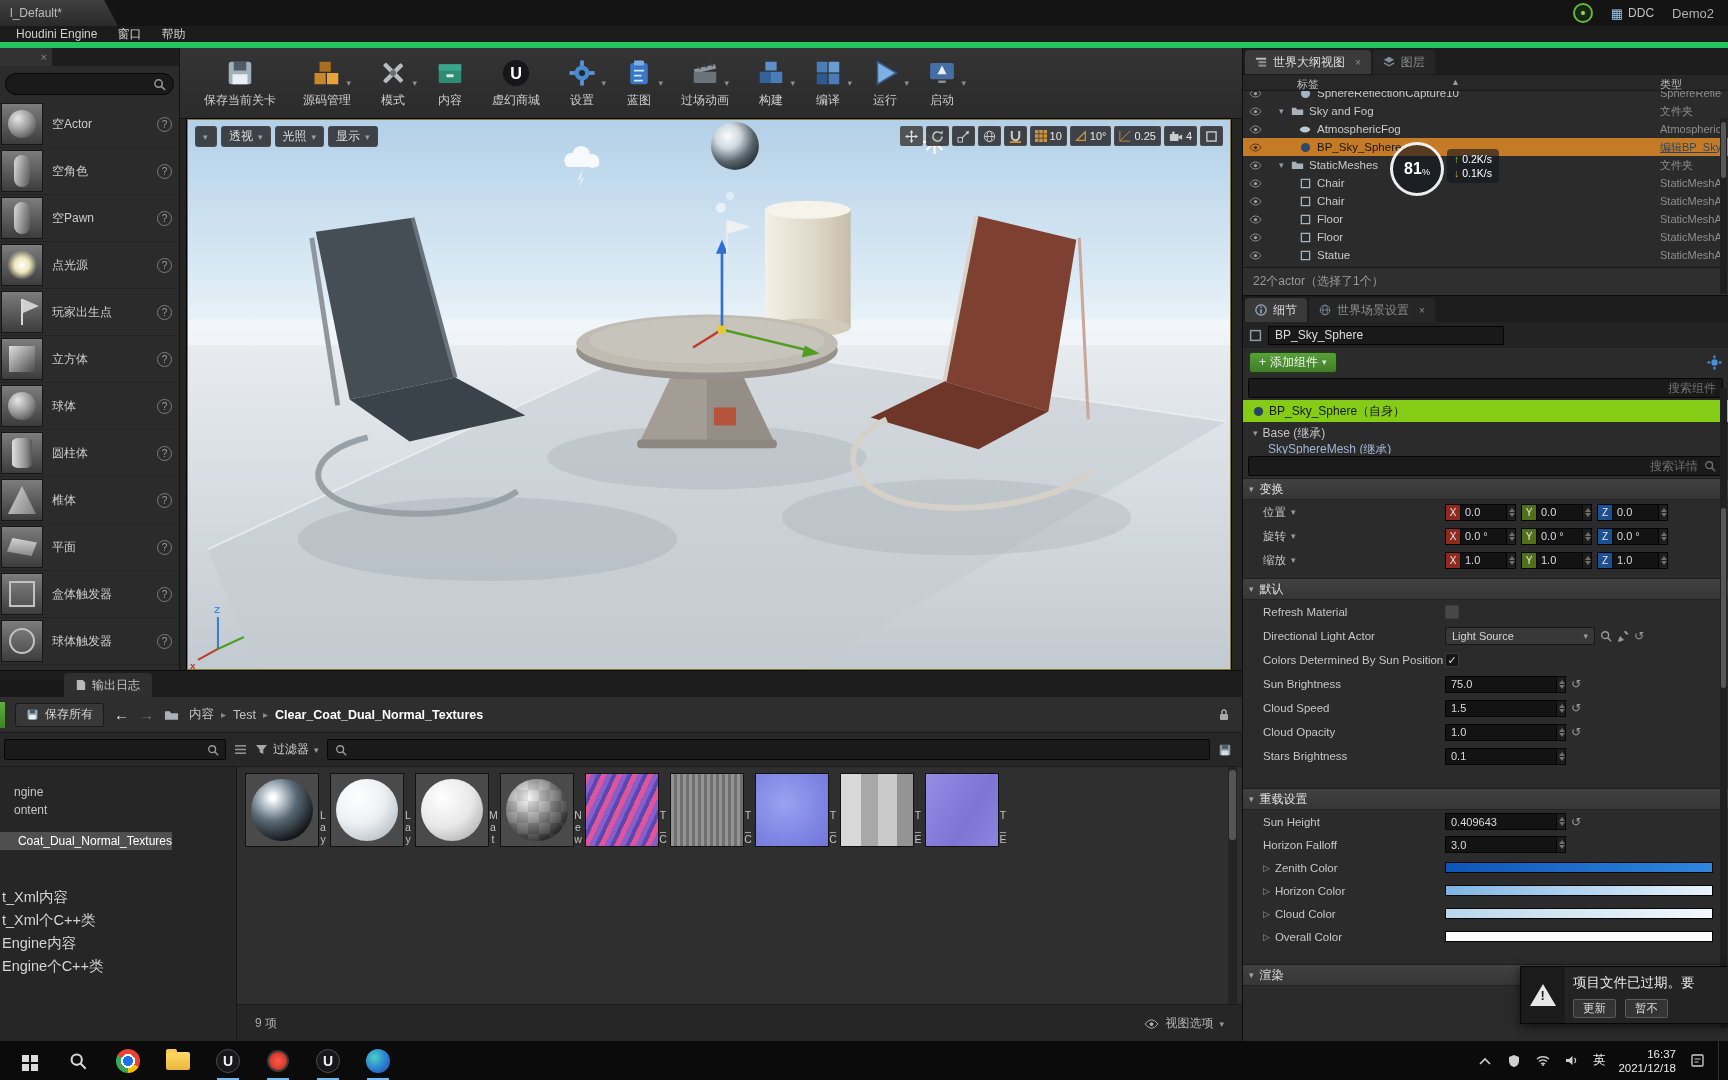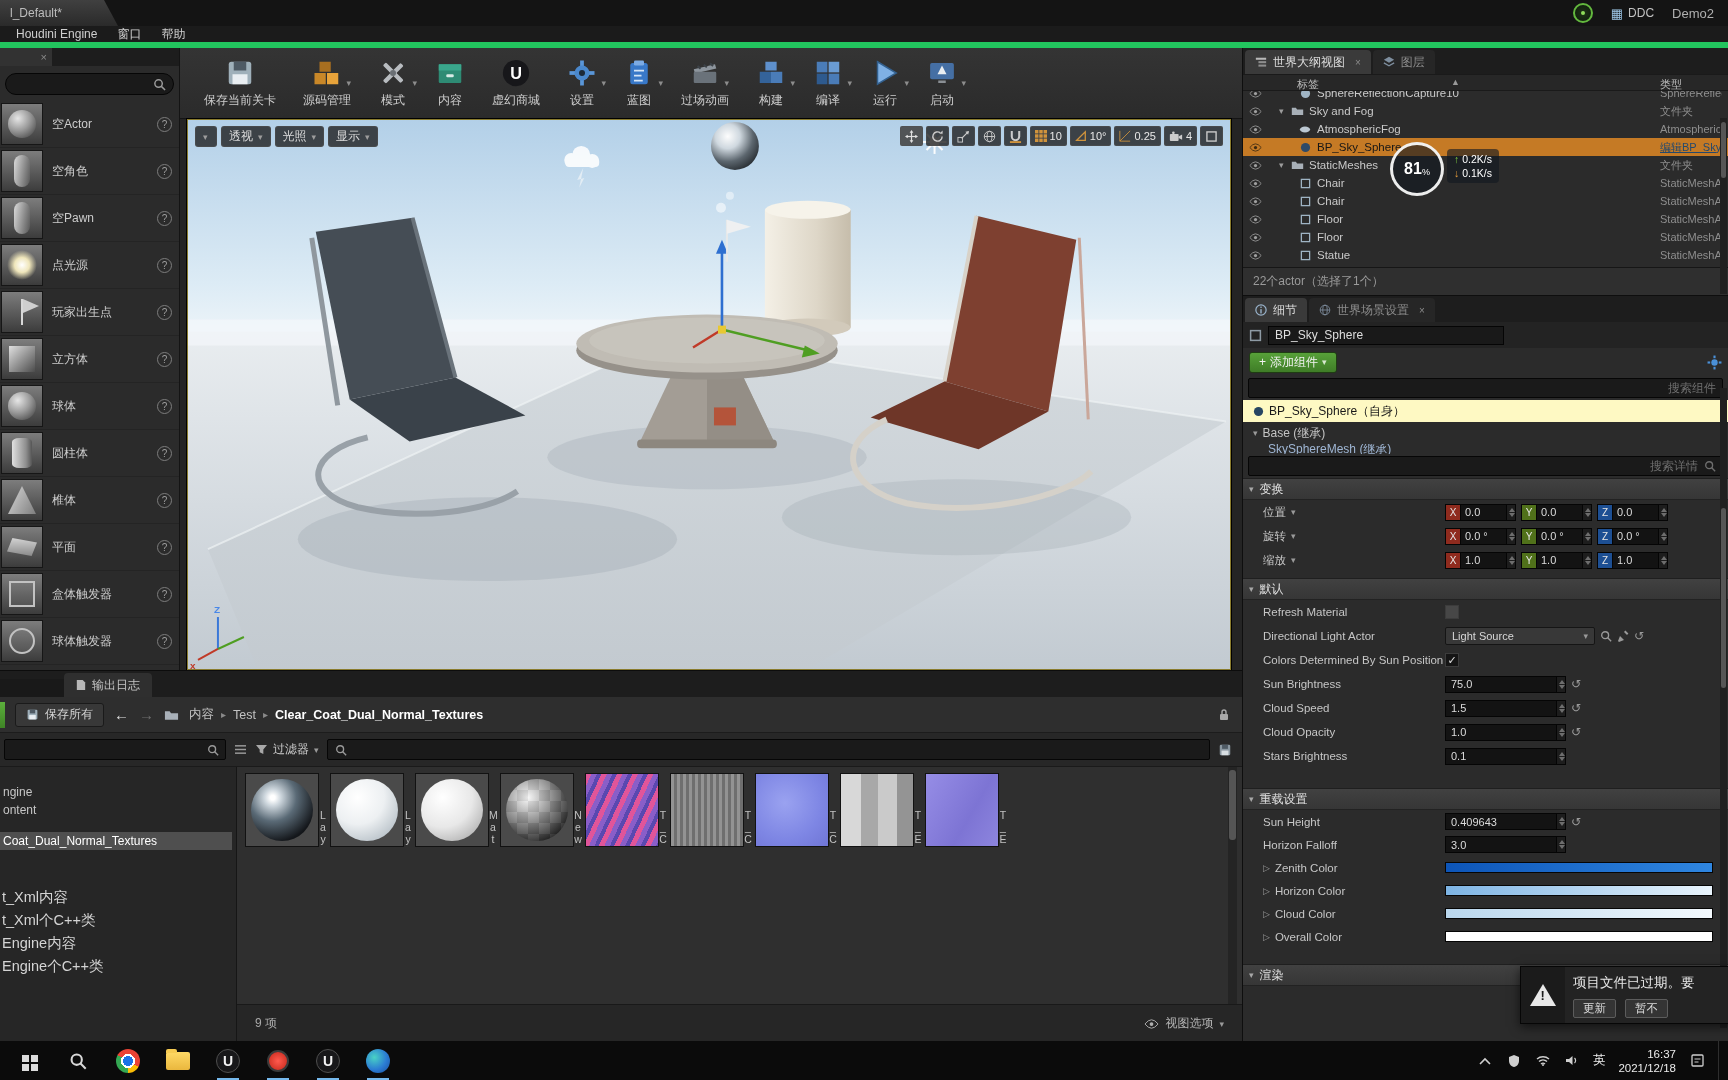--- a/index.html
+++ b/index.html
@@ -90,21 +90,21 @@
 .details{border-top:1px solid #0e0e0e;}
 .namerow{height:26px;display:flex;align-items:center;gap:6px;background:#232323;padding:0 6px;}
 .nameinput{width:236px;height:19px;background:#191919;border:1px solid #050505;color:#dedede;display:flex;align-items:center;padding:0 6px;font-size:12px;}
 .addrow{height:28px;display:flex;align-items:center;background:#2b2b2b;padding:0 6px;}
 .addbtn{height:21px;background:linear-gradient(#57a139,#3f7d27);border:1px solid #1f3d13;border-radius:3px;color:#f2f2f2;display:flex;align-items:center;gap:4px;padding:0 9px;font-size:12px;}
 .addbtn .c{font-size:9px;color:#d8e8d0;}
 .bpicon{margin-left:auto;}
 .dsearch{margin:2px 5px;height:20px;background:#1a1a1a;border:1px solid #060606;display:flex;align-items:center;padding:0 6px;color:#6e6e6e;border-radius:2px;gap:6px;}
 .dsearch span{flex:1;text-align:right;}
 .comp{height:22px;display:flex;align-items:center;padding-left:10px;font-size:12px;gap:5px;}
-.comp.self{background:#fef9c3;color:#181818;}
+.comp.self{background:#84cc16;color:#181818;}
 .comp.base{color:#c4c4c4;}
 .comp.clip{height:10px;overflow:hidden;color:#9fb6d4;}
 .shead{height:22px;background:linear-gradient(#414141,#363636);border-top:1px solid #1f1f1f;border-bottom:1px solid #222;display:flex;align-items:center;gap:6px;padding-left:6px;color:#e2e2e2;font-size:12px;}
 .shead .e{color:#a8a8a8;font-size:9px;}
 .drow{height:24px;display:flex;align-items:center;padding-left:20px;}
 .dlabel{width:182px;flex:none;color:#c6c6c6;font-size:11.5px;white-space:nowrap;overflow:hidden;display:flex;align-items:center;gap:5px;}
 .dlabel .e{color:#9a9a9a;font-size:9px;}
 .dctl{display:flex;align-items:center;gap:5px;}
 .axchip{display:flex;height:17px;}
 .axtag{width:15px;font-size:10px;color:#e6e6e6;display:flex;align-items:center;justify-content:center;border:1px solid #050505;border-right:none;}
@@ -142,22 +142,22 @@
 .crumbs .sep{color:#8a8a8a;font-size:10px;}
 .crumbs .leaf{color:#ffffff;font-weight:bold;}
 .cb-lock{margin-left:auto;}
 .cb-filter{height:34px;background:#272727;border-bottom:1px solid #1a1a1a;display:flex;align-items:center;gap:8px;}
 .srcsearch{width:222px;height:21px;margin-left:4px;background:#1a1a1a;border:1px solid #060606;border-radius:2px;display:flex;align-items:center;justify-content:flex-end;padding:0 6px;flex:none;}
 .filterbtn{display:flex;align-items:center;gap:5px;color:#cfcfcf;}
 .filterbtn .c{font-size:9px;color:#9a9a9a;}
 .bigsearch{flex:1;height:21px;background:#1a1a1a;border:1px solid #060606;border-radius:2px;display:flex;align-items:center;padding:0 7px;color:#6f6f6f;gap:6px;}
 .bigsearch span{flex:1;}
 .cb-sources{position:absolute;left:0;top:96px;width:237px;height:275px;background:#262626;border-right:1px solid #161616;overflow:hidden;padding-top:16px;}
-.srcrow{height:18px;line-height:18px;padding-left:3px;color:#c6c6c6;font-size:12px;white-space:nowrap;}
-.srcrow.sel{background:#4f4f4f;color:#ffffff;width:232px;}
+.srcrow{height:18px;line-height:18px;padding-left:14px;color:#c6c6c6;font-size:12px;white-space:nowrap;}
+.srcrow.sel{background:#4f4f4f;color:#ffffff;width:172px;text-align:right;}
 .colrow{height:23px;line-height:23px;padding-left:2px;color:#d4d4d4;font-size:14.5px;white-space:nowrap;}
 .cb-assets{position:absolute;left:237px;top:96px;width:1005px;height:237px;background:#2f2f2f;overflow:hidden;padding:6px 14px 0 8px;display:flex;align-content:flex-start;flex-wrap:wrap;gap:3px;}
 .tile{width:82px;display:flex;flex-direction:row;align-items:flex-end;}
 .thumb{width:74px;height:74px;border:1px solid #121212;background:#4a4a4a;position:relative;flex:none;}
 .ball{position:absolute;inset:5px;border-radius:50%;}
 .b-chrome{background:radial-gradient(circle at 35% 30%,#ffffff 0 4%,#cdd6dd 14%,#5a6a76 40%,#15181c 75%,#000);}
 .b-snow{background:radial-gradient(circle at 35% 30%,#ffffff,#edf0f2 45%,#b9c2c9 82%,#8d969e);}
 .b-white{background:radial-gradient(circle at 35% 30%,#ffffff,#e8e8e8 50%,#b2b2b2 85%,#8e8e8e);}
 .b-checker{background:radial-gradient(circle at 35% 30%,rgba(255,255,255,.85),rgba(30,30,30,.88) 78%),repeating-conic-gradient(#d0d0d0 0% 25%,#565656 0% 50%);background-size:100% 100%,22px 22px;}
 .t-pinkn{background:repeating-linear-gradient(115deg,#e0559a 0 5px,#8a5ec8 5px 10px,#5a48b0 10px 14px);}

